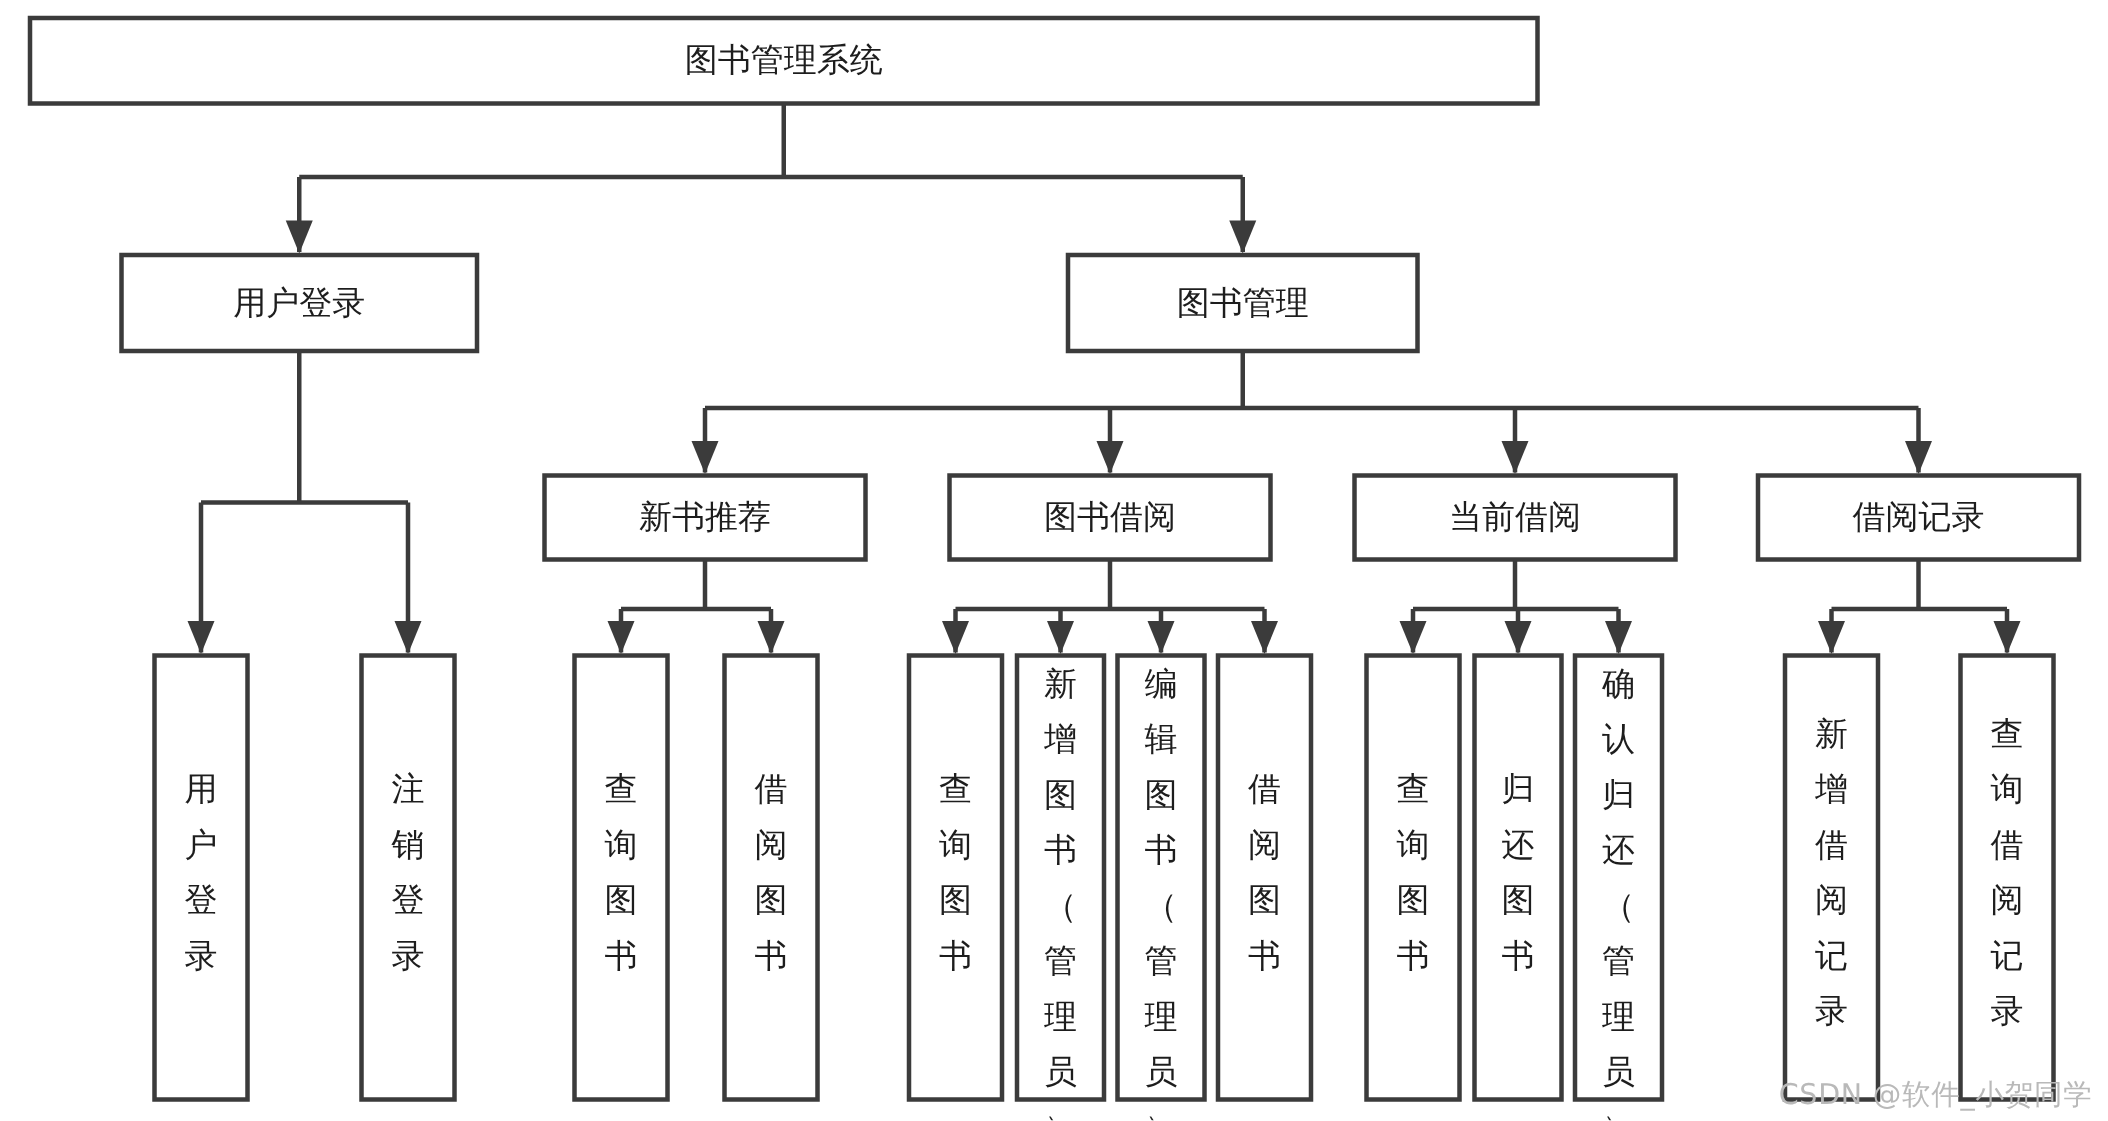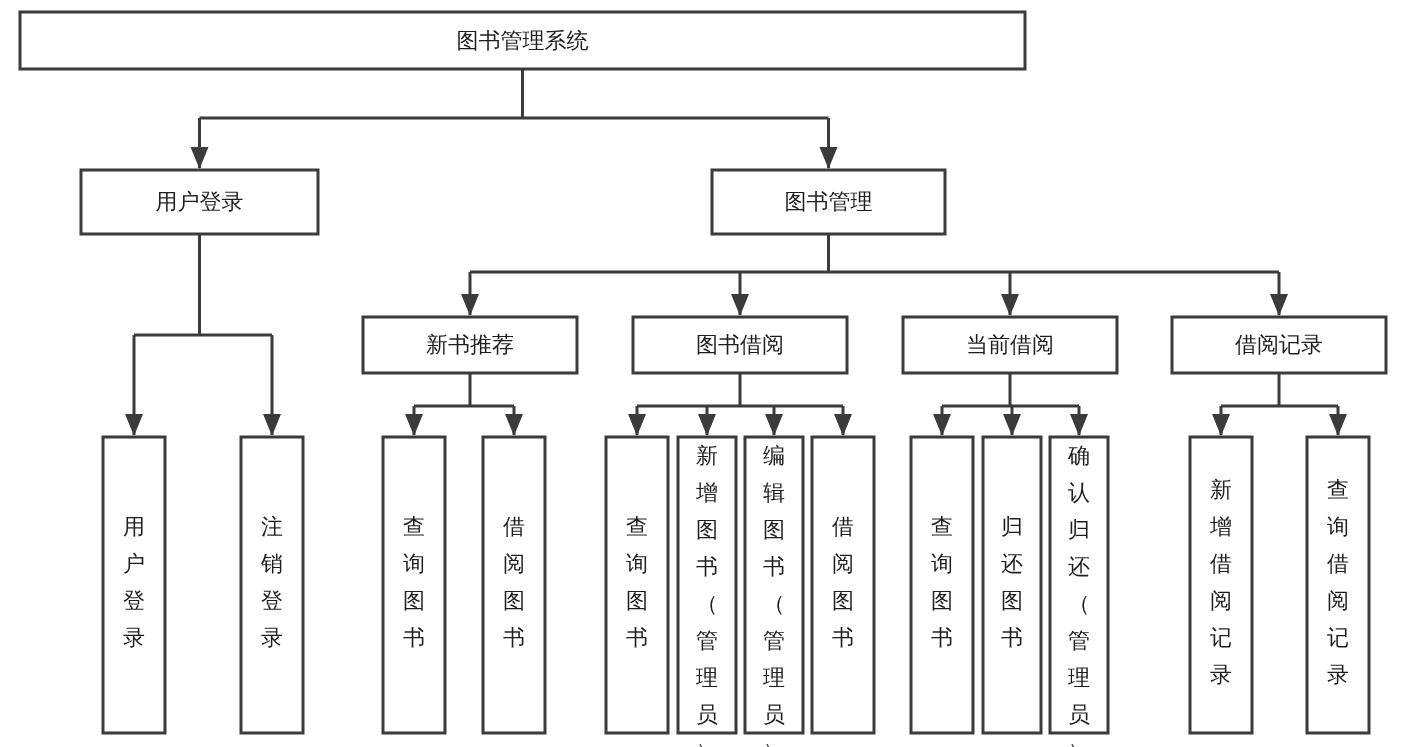--- a/index.html
+++ b/index.html
@@ -165,14 +165,15 @@
         <rect x="1050" y="437" width="58" height="296" rx="0" class="node-box"></rect>
         <text x="1079" class="node-label-v"><tspan x="1079" y="463">确</tspan><tspan x="1079" y="500">认</tspan><tspan x="1079" y="537">归</tspan><tspan x="1079" y="574">还</tspan><tspan x="1079" y="611">（</tspan><tspan x="1079" y="648">管</tspan><tspan x="1079" y="685">理</tspan><tspan x="1079" y="722">员</tspan><tspan x="1079" y="759">）</tspan></text>
         <rect x="1190" y="437" width="62" height="296" rx="0" class="node-box"></rect>
         <text x="1221" class="node-label-v"><tspan x="1221" y="496.5">新</tspan><tspan x="1221" y="533.5">增</tspan><tspan x="1221" y="570.5">借</tspan><tspan x="1221" y="607.5">阅</tspan><tspan x="1221" y="644.5">记</tspan><tspan x="1221" y="681.5">录</tspan></text>
         <rect x="1307" y="437" width="62" height="296" rx="0" class="node-box"></rect>
         <text x="1338" class="node-label-v"><tspan x="1338" y="496.5">查</tspan><tspan x="1338" y="533.5">询</tspan><tspan x="1338" y="570.5">借</tspan><tspan x="1338" y="607.5">阅</tspan><tspan x="1338" y="644.5">记</tspan><tspan x="1338" y="681.5">录</tspan></text>
       </g>
 
   </svg>
 
+  <div class="watermark-text">CSDN @软件_小贺同学</div>
 
 </div>
 
 </body></html>

